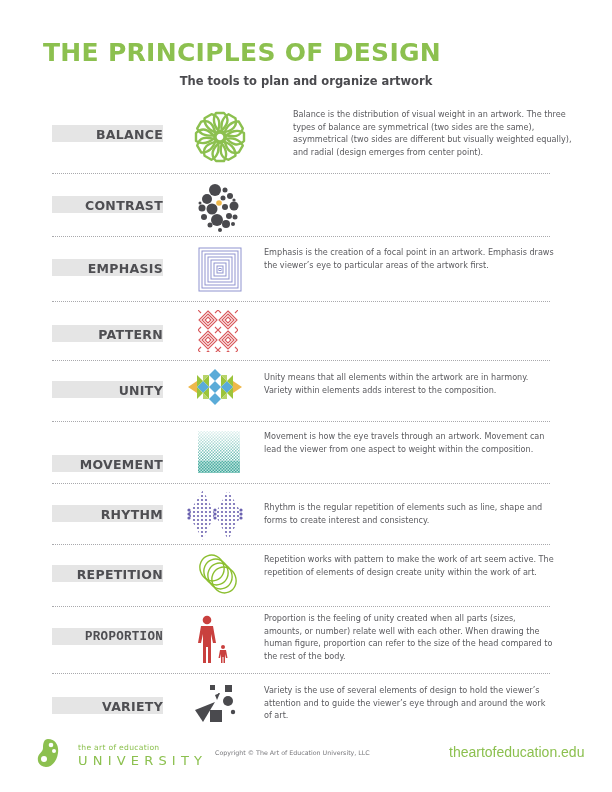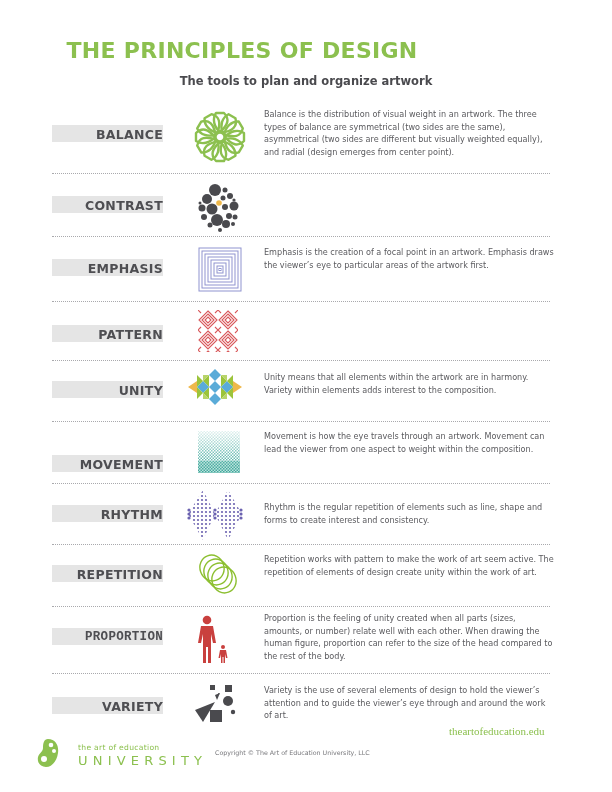--- a/index.html
+++ b/index.html
@@ -1,21 +1,21 @@
 <!DOCTYPE html>
 <html><head>
 <meta charset="utf-8">
 <style>
   * { box-sizing: border-box; margin: 0; padding: 0; }
   html, body { width: 612px; height: 792px; background: #ffffff; overflow: hidden; }
   body { position: relative; font-family: "Liberation Sans", "DejaVu Sans", sans-serif; color: #555559; }
 
   .title {
     position: absolute; left: 0; top: 38px; width: 484px; text-align: center;
-    font-family: "DejaVu Sans", sans-serif; font-weight: bold; font-size: 22px;
+    font-family: "DejaVu Sans", sans-serif; font-weight: bold; font-size: 25px;
     letter-spacing: 0.3px; color: #8cc04f;
   }
   .subtitle {
     position: absolute; left: 0; top: 74px; width: 612px; text-align: center;
     font-family: "DejaVu Sans", sans-serif; font-weight: bold; font-size: 11.5px;
     color: #4a4a4e;
   }
 
   .rows { position: absolute; left: 52px; top: 104px; width: 498px; }
   .row { position: relative; width: 498px; }
@@ -45,22 +45,22 @@
   }
   .footer-logo .brand2 {
     position: absolute; left: 42px; top: 15px; font-family: "DejaVu Sans", sans-serif;
     font-size: 13px; color: #8cc04f; letter-spacing: 5.2px; white-space: nowrap;
   }
   .copyright {
     position: absolute; left: 215px; top: 749px; font-family: "DejaVu Sans", sans-serif;
     font-size: 6.3px; color: #77777b; white-space: nowrap;
   }
   .site {
-    position: absolute; left: 449px; top: 725px; font-family: Liberation Serif, serif;
-    font-size: 11px; color: #8cc04f; white-space: nowrap;
+    position: absolute; left: 449px; top: 744px; font-family: Liberation Sans, sans-serif;
+    font-size: 14px; color: #8cc04f; white-space: nowrap;
   }
 </style>
 </head>
 <body>
 
 <div class="title">THE PRINCIPLES OF DESIGN</div>
 <div class="subtitle">The tools to plan and organize artwork</div>
 
 <div class="rows">
 
@@ -80,21 +80,21 @@
             <path d="M0 -5 C8 -12 10 -18 4 -24 L-4 -24 C-8 -18 -6 -10 0 -5Z" transform="rotate(210)"></path>
             <path d="M0 -5 C8 -12 10 -18 4 -24 L-4 -24 C-8 -18 -6 -10 0 -5Z" transform="rotate(240)"></path>
             <path d="M0 -5 C8 -12 10 -18 4 -24 L-4 -24 C-8 -18 -6 -10 0 -5Z" transform="rotate(270)"></path>
             <path d="M0 -5 C8 -12 10 -18 4 -24 L-4 -24 C-8 -18 -6 -10 0 -5Z" transform="rotate(300)"></path>
             <path d="M0 -5 C8 -12 10 -18 4 -24 L-4 -24 C-8 -18 -6 -10 0 -5Z" transform="rotate(330)"></path>
             <circle r="4.5"></circle>
           </g>
         </g>
       </svg>
     </div>
-    <div class="desc" style="top:4px;">Balance is the distribution of visual weight in an artwork. The three types of balance are symmetrical (two sides are the same), asymmetrical (two sides are different but visually weighted equally), and radial (design emerges from center point).</div>
+    <div class="desc" style="top:4px;margin-left:29px;">Balance is the distribution of visual weight in an artwork. The three types of balance are symmetrical (two sides are the same), asymmetrical (two sides are different but visually weighted equally), and radial (design emerges from center point).</div>
     <div class="divider"></div>
   </div>
 
   <div class="row" style="height:63px;">
     <div class="label" style="top:22px;">CONTRAST</div>
     <div class="icon" style="top:2px;">
       <svg viewBox="0 0 60 60">
         <g fill="#4a4a4e">
           <circle cx="25" cy="14" r="6"></circle>
           <circle cx="17" cy="23" r="5"></circle>

